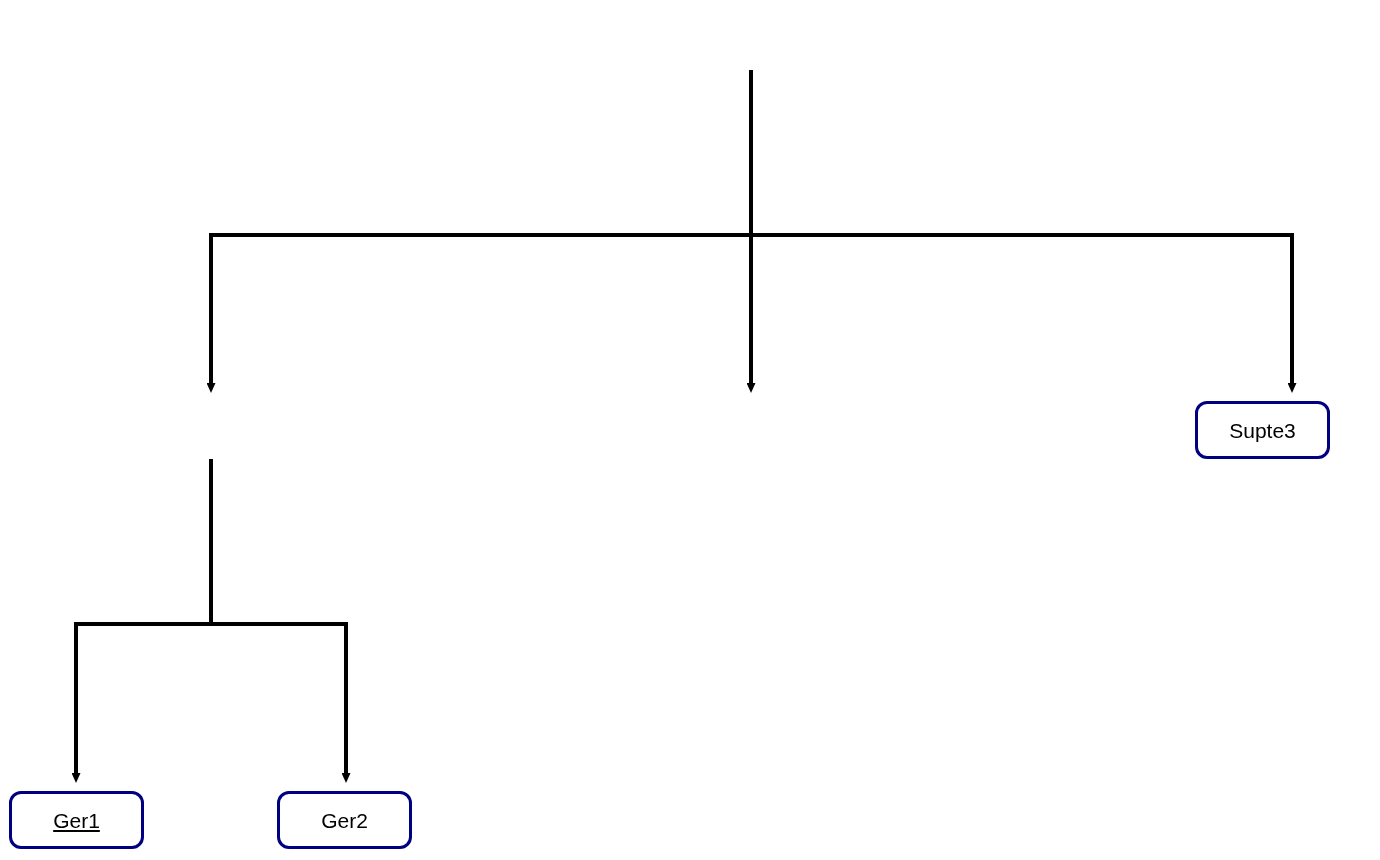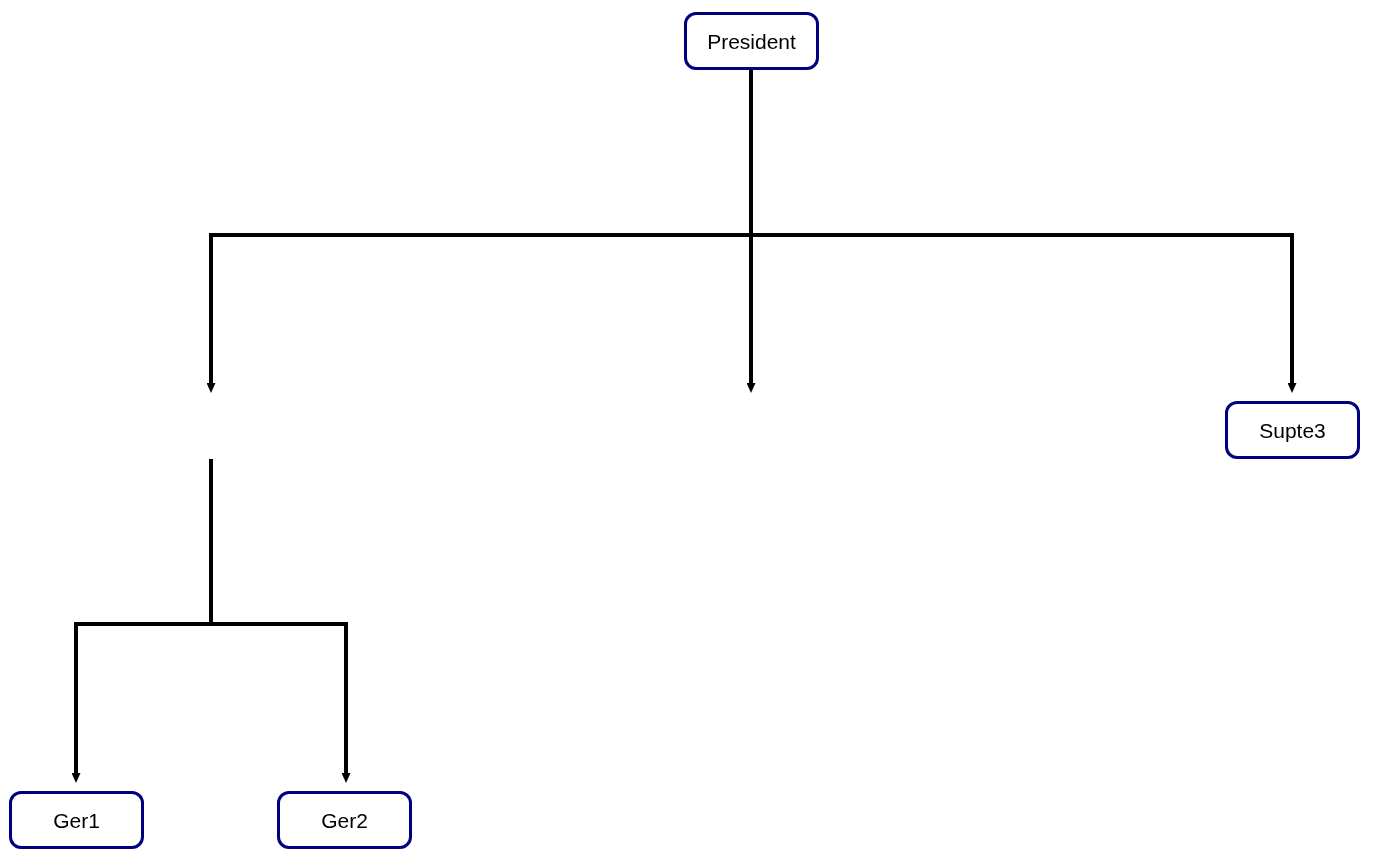--- a/index.html
+++ b/index.html
@@ -71,31 +71,28 @@
       <path d="M 211 459 L 211 624"></path>
 
       <path d="M 76 624 L 346 624"></path>
 
       <path d="M 76 622 L 76 773" marker-end="url(#arrowhead)"></path>
       <path d="M 346 622 L 346 773" marker-end="url(#arrowhead)"></path>
 
     </g>
   </svg>
 
-  <div class="node" style="left:684px; top:12px;">
-    <span class="node-label">President</span>
-  </div>
 
 
 
-  <div class="node" style="left:1225px; top:401px;">
+  <div class="node" style="left:1195px; top:401px;">
     <span class="node-label">Supte3</span>
   </div>
 
-  <div class="node" style="left:9px; top:791px;">
+  <div class="node" style="left:9px; top:791px;text-decoration:underline;">
     <span class="node-label">Ger1</span>
   </div>
 
   <div class="node" style="left:277px; top:791px;text-align:right;">
     <span class="node-label">Ger2</span>
   </div>
 
 </div>
 
 </body></html>

